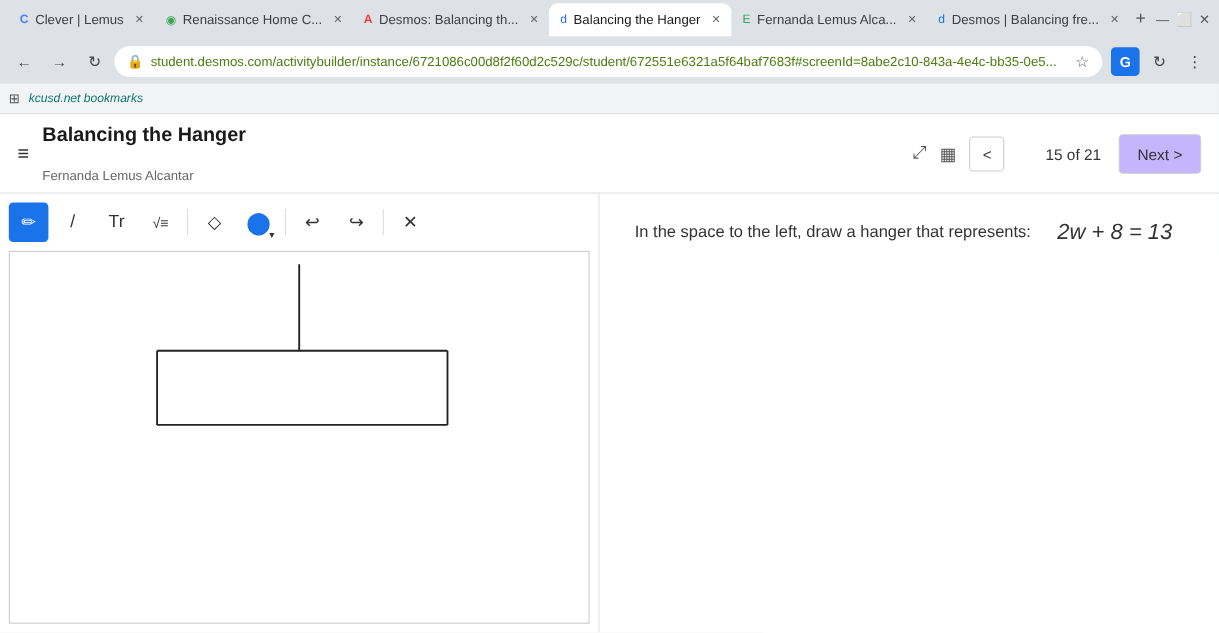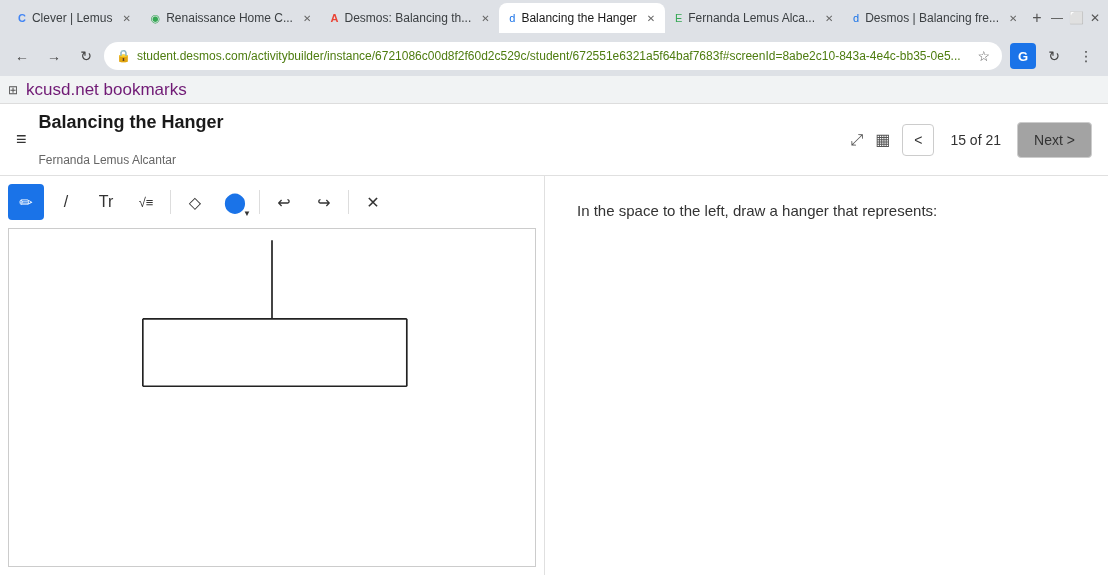--- a/index.html
+++ b/index.html
@@ -117,23 +117,23 @@
     .activity-title { font-size: 18px; font-weight: bold; color: #1a1a1a; }
     .activity-subtitle { font-size: 12px; color: #666; margin-top: 20px; }
     .header-center-icons { display: flex; gap: 12px; align-items: center; }
     .header-icon { font-size: 16px; color: #555; cursor: pointer; }
     .nav-controls { display: flex; align-items: center; gap: 8px; margin-left: auto; }
     .nav-arrow-btn {
       width: 32px; height: 32px; border: 1px solid #ccc; background: #fff;
       border-radius: 4px; cursor: pointer; display: flex; align-items: center; justify-content: center;
       font-size: 14px; color: #333;
     }
-    .page-count { font-size: 14px; color: #333; white-space: nowrap; padding: 0 8px; }
+    .page-count { font-size: 14px; color: #333; white-space: nowrap; padding: 0 8px; margin-left: 21px; }
     .next-btn {
-      height: 36px; padding: 0 16px; background: #a3a3a3; border: 1px solid #ccc;
+      height: 36px; padding: 0 16px; background: #c4b5fd; border: 1px solid #ccc;
       border-radius: 4px; cursor: pointer; font-size: 14px; color: #333; display: flex; align-items: center; gap: 4px;
     }
 
     
     .drawing-section {
       display: flex;
       flex: 1;
       overflow: hidden;
     }
 
@@ -260,21 +260,21 @@
     </div>
     <div class="right-icons">
       <div class="r-icon" style="background:#1a73e8; color:#fff; width:26px; height:26px; border-radius:4px; font-weight:bold; font-size:13px;">G</div>
       <div class="r-icon">↻</div>
       <div class="r-icon">⋮</div>
     </div>
   </div>
 
   <div class="bookmarks-bar">
     <span style="font-size:12px; color:#555;">⊞</span>
-    <span style="font-size:17px; color:#701a75;">kcusd.net bookmarks</span>
+    <span style="font-size:11px; color:#0f766e;font-style:italic;">kcusd.net bookmarks</span>
   </div>
 
 </div>
 
 <div class="main-content">
 
   <div class="activity-header">
     <span class="hamburger">≡</span>
     <div class="activity-title-section">
       <div class="activity-title">Balancing the Hanger</div>
@@ -328,17 +328,18 @@
 
           <line x1="310" y1="80" x2="310" y2="140" stroke="#222" stroke-width="1.5"></line>
 
           <line x1="75" y1="140" x2="310" y2="140" stroke="#222" stroke-width="1.5"></line>
         </svg>
       </div>
     </div>
 
     <div class="right-panel">
       <div class="instruction-text">In the space to the left, draw a hanger that represents:</div>
+      <div class="equation">2w + 8 = 13</div>
     </div>
 
   </div>
 
 </div>
 
 </body></html>

